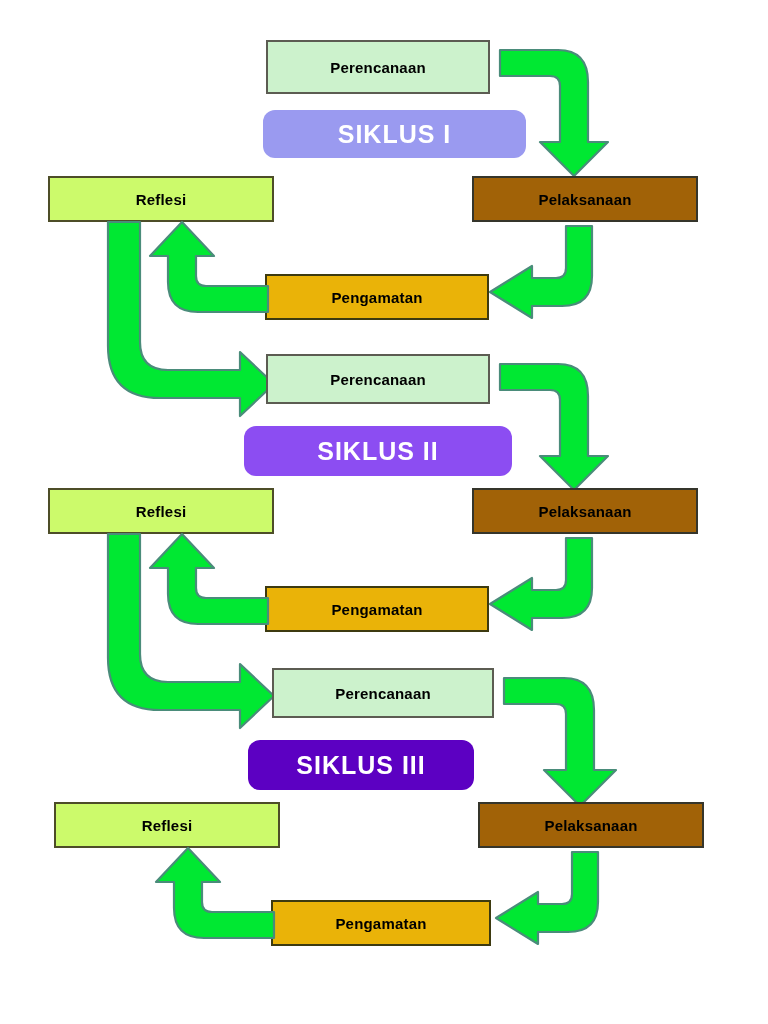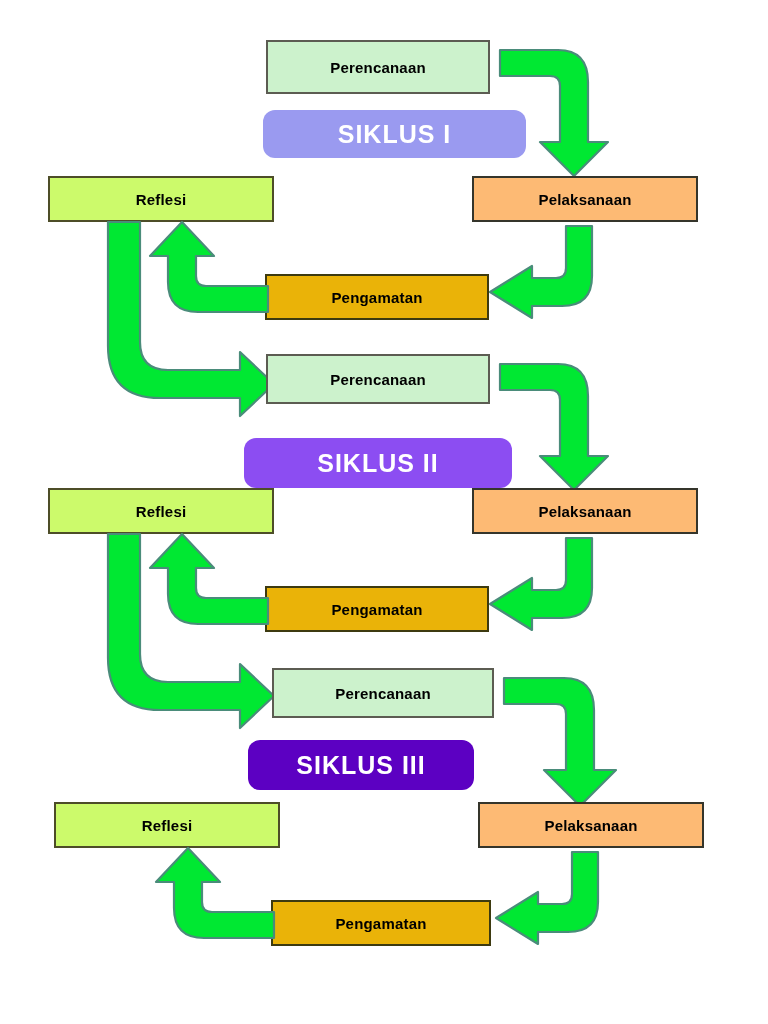--- a/index.html
+++ b/index.html
@@ -23,21 +23,21 @@
     border: 2px solid #6d28d9;
     display: flex;
     align-items: center;
     justify-content: center;
     font-weight: bold;
     font-size: 15px;
     color: #000000;
     letter-spacing: 0.2px;
   }
   .node.plan    { background: #ccf2cc; border-color: #5c5c52; }
-  .node.act     { background: #fdba74; border-color: #35352b; }
+  .node.act     { background: #a16207; border-color: #35352b; }
   .node.reflect { background: #ccfa6b; border-color: #4d4d28; justify-content: center; }
   .node.observe { background: #eab308; border-color: #3d3a10; }
 
   .cycle {
     position: absolute;
     box-sizing: border-box;
     border-radius: 12px;
     display: flex;
     align-items: center;
     justify-content: center;
@@ -107,21 +107,21 @@
   <div class="node plan" style="left:266px; top:354px; width:224px; height:50px;">
     <span>Perencanaan</span>
   </div>
 
   <div class="arrow" style="left:496px; top:360px; width:120px; height:134px;">
     <svg width="120" height="134" viewBox="0 0 120 134">
       <path d="M4,4 L62,4 Q92,4 92,36 L92,96 L112,96 L78,130 L44,96 L64,96 L64,40 Q64,30 54,30 L4,30 Z" fill="#00E832" stroke="#4A8C7A" stroke-width="2.2" stroke-linejoin="round"></path>
     </svg>
   </div>
 
-  <div class="cycle c2" style="left:244px; top:438px; width:268px; height:50px;">
+  <div class="cycle c2" style="left:244px; top:426px; width:268px; height:50px;">
     <span>SIKLUS  II</span>
   </div>
 
   <div class="node reflect" style="left:48px; top:488px; width:226px; height:46px;">
     <span>Reflesi</span>
   </div>
 
   <div class="node act" style="left:472px; top:488px; width:226px; height:46px;">
     <span>Pelaksanaan</span>
   </div>

